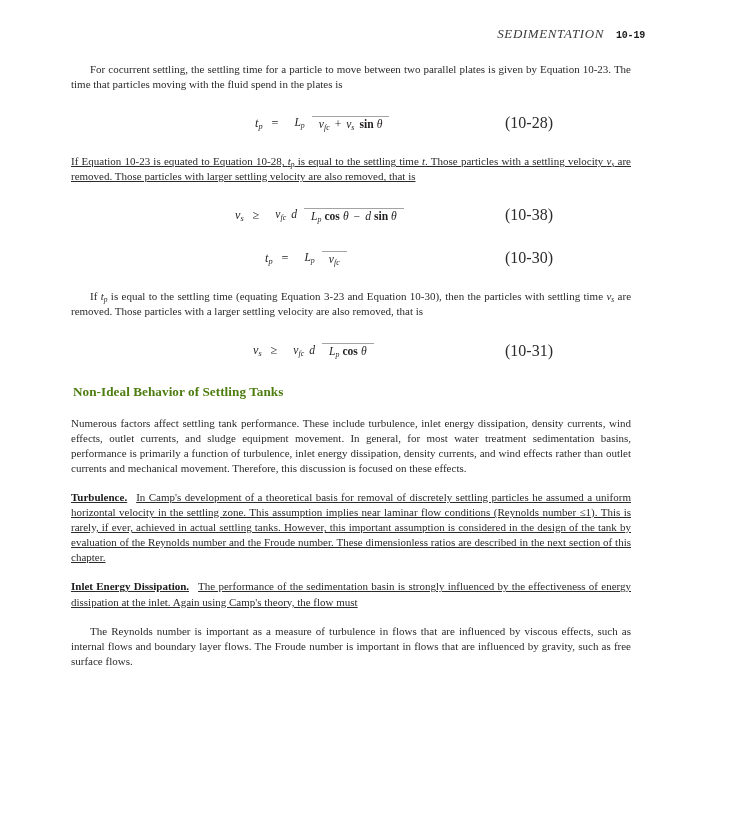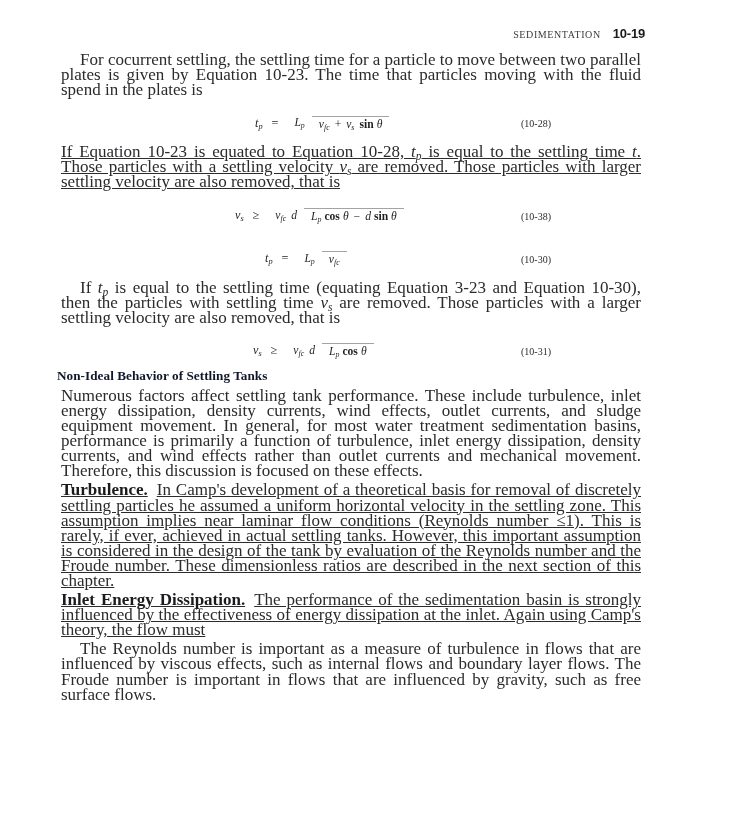--- a/index.html
+++ b/index.html
@@ -31,61 +31,62 @@
   
   .running-head {
     display: flex;
     align-items: baseline;
     justify-content: flex-end;
     gap: 12px;
     padding-top: 26px;
     height: 22px;
   }
   .running-head .chapter-name {
-    font-size: 10px;
+    font-size: 13px;
     letter-spacing: 0.6px;
     color: #3a3a3c;
     font-variant: small-caps;
     text-transform: uppercase;
     font-family: "Liberation Serif", serif;
+    font-style: italic;
   }
   .running-head .folio {
-    font-size: 13px;
+    font-size: 10px;
     font-weight: bold;
     color: #1b1b1d;
     letter-spacing: -0.2px;
-    font-family: Liberation Sans, sans-serif;
+    font-family: Liberation Mono, monospace;
   }
 
   
   p.body {
-    font-size: 17px;
+    font-size: 11px;
     line-height: 15.1px;
     text-align: justify;
-    margin: 4px;
+    margin: 14px;
     color: #2b2a2c;
     hyphens: none;
   }
   p.body.indent { text-indent: 19px; }
   .sp-before-9 { margin-top: 9px; }
   .sp-before-13 { margin-top: 13px; text-decoration: underline; }
   .sp-before-15 { margin-top: 15px; }
   .sp-before-17 { margin-top: 17px; }
 
   .run-in {
     font-weight: bold;
     color: #1b1b1d;
   }
   .run-in-gap { display: inline-block; width: 9px; }
 
   h2.section-head {
     font-size: 13.2px;
     font-weight: bold;
-    color: #0f172a;
-    margin: 0;
+    color: #4d7c0f;
+    margin: 16px;
     letter-spacing: 0.05px;
     line-height: 16px;
   }
 
   i, .it { font-style: italic; }
 
   
   .eq-row {
     position: relative;
     display: flex;
@@ -122,24 +123,24 @@
     font-size: 11.6px;
   }
   .frac .den {
     border-top: 1px solid #a3a3a3;
     padding: 1px 7px 0 7px;
     white-space: nowrap;
     font-size: 11.6px;
   }
   .eq-num {
     position: absolute;
-    left: 464px;
+    left: 448px;
     top: 50%;
     transform: translateY(-50%);
-    font-size: 10px;
+    font-size: 16px;
     color: #2b2a2c;
     white-space: nowrap;
   }
   sub {
     font-size: 0.68em;
     line-height: 0;
     vertical-align: -0.28em;
   }
   .upr { font-style: normal; }
   .thin { display: inline-block; width: 3px; }

